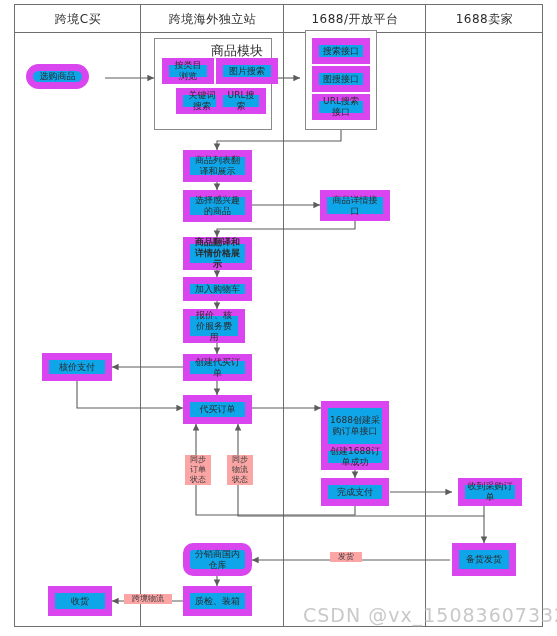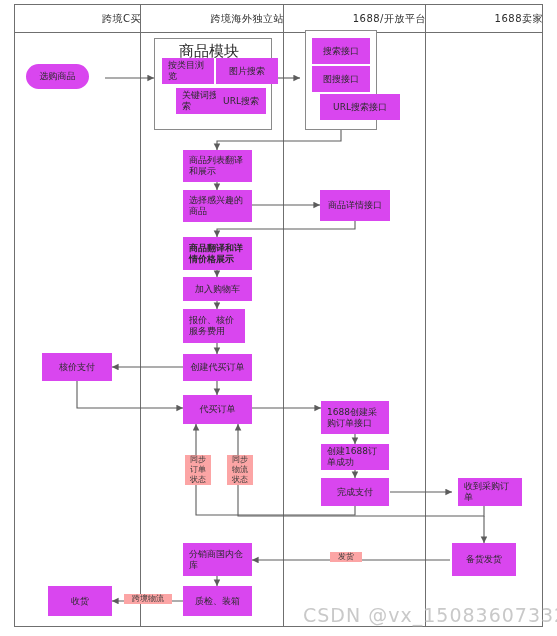--- a/index.html
+++ b/index.html
@@ -1,36 +1,36 @@
 <!DOCTYPE html>
 <html><head>
 <meta charset="utf-8">
 <style>
   html,body{margin:0;padding:0;background:#ffffff;}
   body{font-family:"DejaVu Sans","Liberation Sans",sans-serif;}
   #canvas{position:relative;width:557px;height:636px;background:#fff;overflow:hidden;}
   svg#wires{position:absolute;left:0;top:0;width:557px;height:636px;}
 
   .lane-head{
-    position:absolute;display:flex;align-items:center;justify-content:flex-end;
-    font-size:10px;color:#2b2b2b;letter-spacing:.5px;
+    position:absolute;display:flex;align-items:center;justify-content:center;
+    font-size:12px;color:#2b2b2b;letter-spacing:.5px;
   }
   .node{
     position:absolute;box-sizing:border-box;
-    border:4px solid #d946ef;background:#d946ef;
-    display:flex;align-items:center;justify-content:center;text-align:left;
+    border:7px solid #d946ef;background:#0ea5e9;
+    display:flex;align-items:center;justify-content:center;text-align:center;
     font-size:9px;line-height:11px;color:#2b2b2b;padding:1px 2px;
   }
   .node.start{border-radius:14px;}
   .group{
     position:absolute;box-sizing:border-box;border:1px solid #8a8a8a;background:#fff;
   }
   .group-title{
-    position:absolute;left:0;right:8px;top:3px;text-align:center;
-    font-size:15px;color:#2b2b2b;
+    position:absolute;left:0;right:8px;top:3px;text-align:right;
+    font-size:13px;color:#2b2b2b;
   }
   .edge-label{
     position:absolute;font-size:8px;color:#3a3a3a;background:#fca5a5;
     padding:0 2px;text-align:center;line-height:10px;
   }
   .edge-label.vert{width:22px;}
   .watermark{
     position:absolute;font-size:19px;color:#c9c9c9;letter-spacing:1px;
     font-family:"DejaVu Sans","Liberation Sans",sans-serif;white-space:nowrap;
   }
@@ -156,21 +156,21 @@
   </div>
   <div class="node" style="left:183px;top:309px;width:62px;height:34px;">
     <span>报价、核价服务费用</span>
   </div>
   <div class="node" style="left:183px;top:354px;width:69px;height:27px;">
     <span>创建代买订单</span>
   </div>
   <div class="node" style="left:183px;top:395px;width:69px;height:29px;">
     <span>代买订单</span>
   </div>
-  <div class="node" style="left:183px;top:543px;width:69px;height:33px;">
+  <div class="node" style="left:183px;top:543px;width:69px;height:33px;border-radius:10px;">
     <span>分销商国内仓库</span>
   </div>
   <div class="node" style="left:183px;top:586px;width:69px;height:30px;">
     <span>质检、装箱</span>
   </div>
 
   <div class="edge-label vert" style="left:185px;top:455px;">
     <span>同步订单状态</span>
   </div>
   <div class="edge-label vert" style="left:227px;top:455px;">
@@ -183,28 +183,28 @@
     <span>发货</span>
   </div>
 
   <div class="group" style="left:305px;top:30px;width:72px;height:100px;"></div>
   <div class="node" style="left:312px;top:38px;width:58px;height:26px;">
     <span>搜索接口</span>
   </div>
   <div class="node" style="left:312px;top:66px;width:58px;height:26px;">
     <span>图搜接口</span>
   </div>
-  <div class="node" style="left:312px;top:94px;width:80px;height:26px;margin-left:8px;">
+  <div class="node" style="left:312px;top:94px;width:58px;height:26px;">
     <span>URL搜索接口</span>
   </div>
 
   <div class="node" style="left:320px;top:190px;width:70px;height:31px;">
     <span>商品详情接口</span>
   </div>
-  <div class="node" style="left:321px;top:401px;width:68px;height:33px;">
+  <div class="node" style="left:321px;top:401px;width:68px;height:50px;">
     <span>1688创建采购订单接口</span>
   </div>
   <div class="node" style="left:321px;top:444px;width:68px;height:26px;">
     <span>创建1688订单成功</span>
   </div>
   <div class="node" style="left:321px;top:478px;width:68px;height:28px;">
     <span>完成支付</span>
   </div>
 
   <div class="node" style="left:452px;top:478px;width:64px;height:28px;margin-left:6px;">

